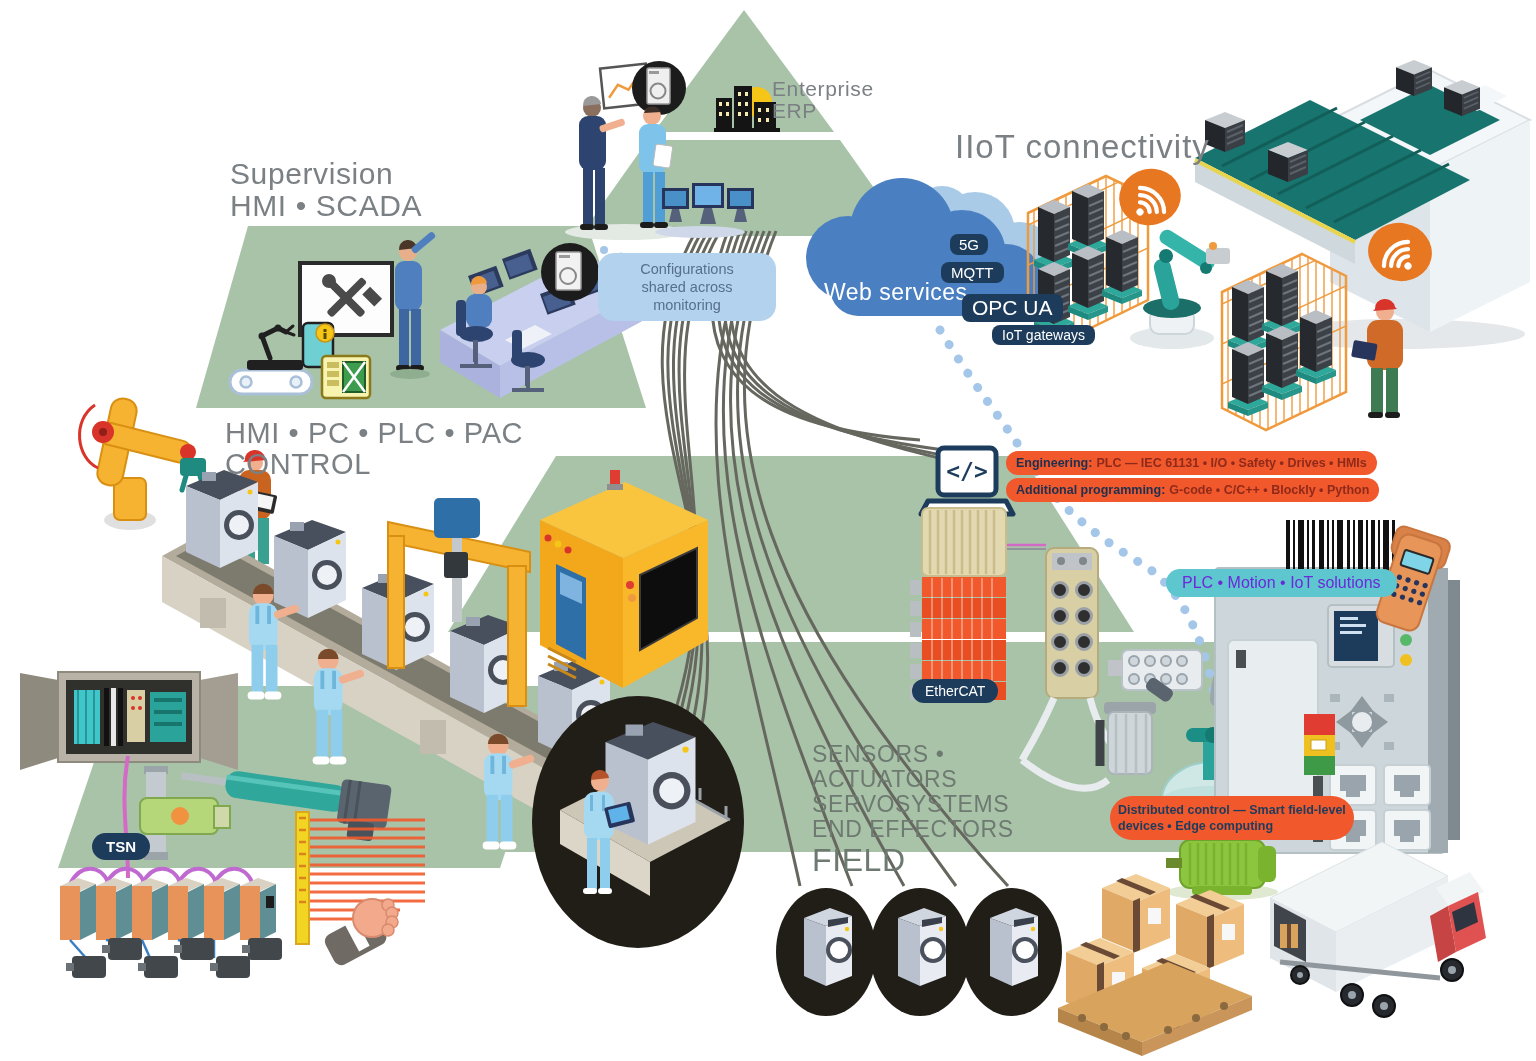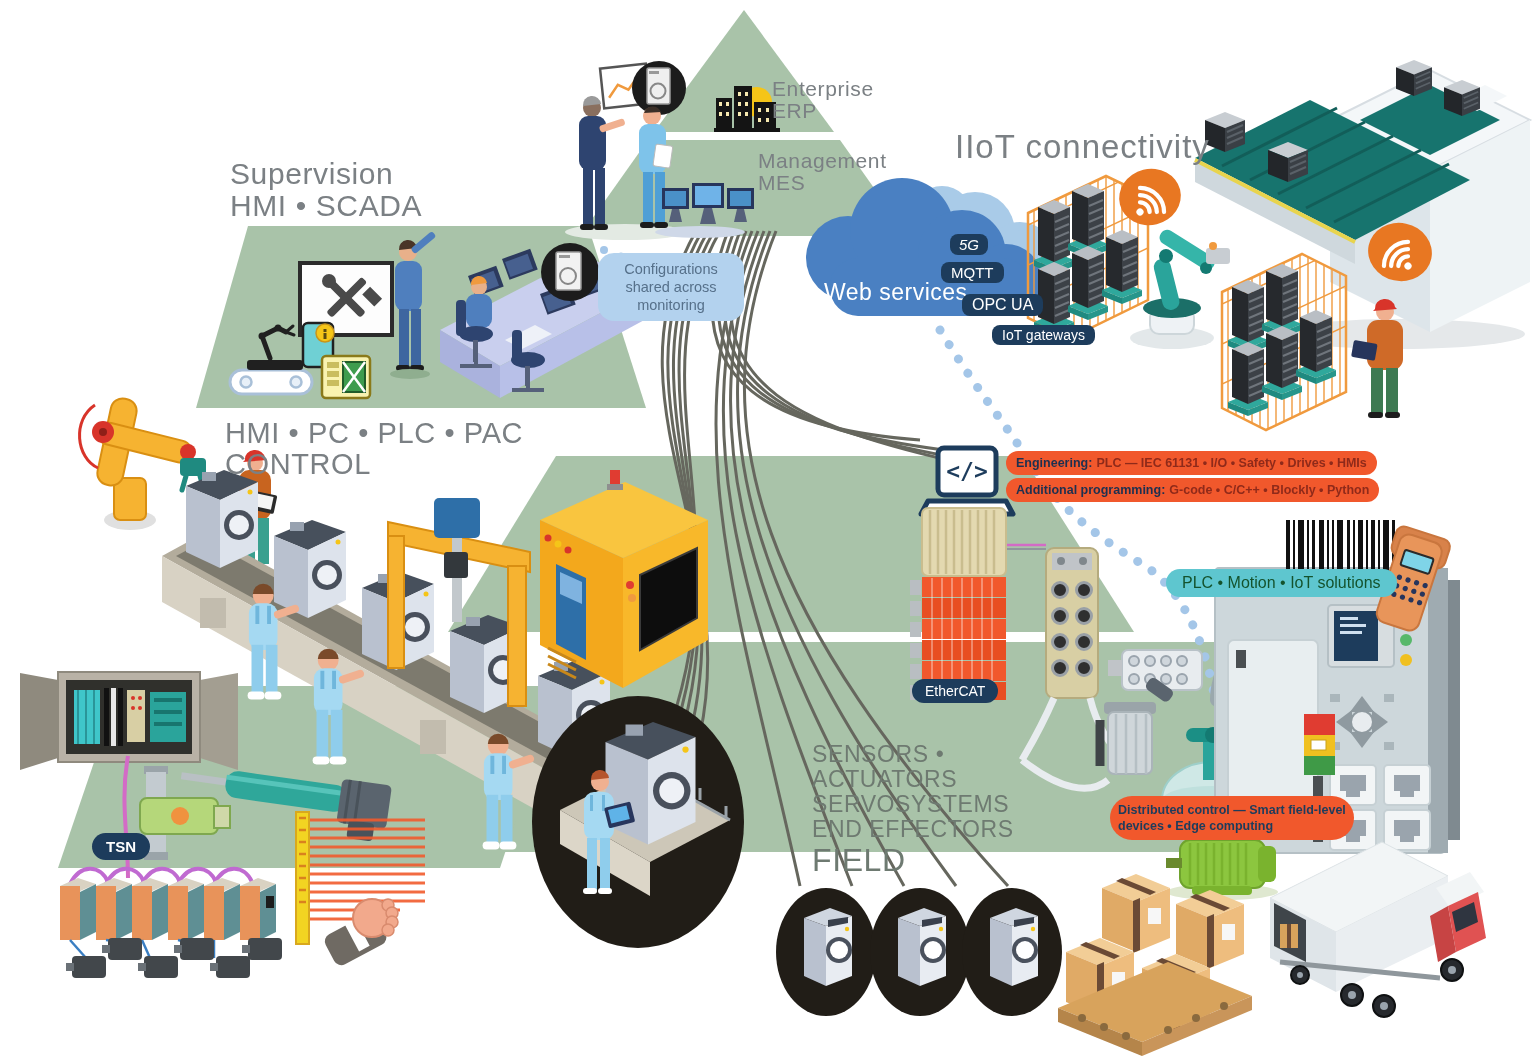--- a/index.html
+++ b/index.html
@@ -5,21 +5,21 @@
   * { margin:0; padding:0; box-sizing:border-box; }
   html,body { background:#fff; }
   body { font-family:"Liberation Sans", sans-serif; }
   #canvas { position:relative; width:1536px; height:1061px; background:#fff; overflow:hidden; }
   #scene { position:absolute; left:0; top:0; z-index:1; }
   .lbl { position:absolute; z-index:3; color:#7b8084; text-align:left; line-height:1.06; letter-spacing:.6px; }
   .lbl .big { display:block; }
   .field-lbl { color:#6e7a71; }
   .pill-navy { position:absolute; z-index:3; background:#1d3c5c; color:#fff; border-radius:8px; text-align:center; white-space:nowrap; }
   .bubble-blue { position:absolute; z-index:3; background:#b3d2ee; color:#56708a; border-radius:16px; text-align:center; }
-  .bubble-teal { position:absolute; z-index:3; background:#5ec6cf; color:#14532d; border-radius:16px; text-align:center; white-space:nowrap; }
+  .bubble-teal { position:absolute; z-index:3; background:#5ec6cf; color:#6d28d9; border-radius:16px; text-align:center; white-space:nowrap; }
   .banner { position:absolute; z-index:3; background:#f1582c; border-radius:12px; white-space:nowrap; padding:0 10px; height:24px; line-height:24px; font-size:12.5px; }
   .banner .b-label { color:#1d3050; font-weight:bold; margin-right:4px; }
   .banner .b-text { color:#8f2a1a; font-weight:bold; }
   .pill-orange { position:absolute; z-index:3; background:#f1582c; color:#1d3c5c; border-radius:22px; font-weight:bold; font-size:12.5px; line-height:16px; padding:6px 8px; }
   .code-glyph { position:absolute; z-index:3; color:#1d3c5c; font-weight:bold; font-size:23px; text-align:center; font-family:"DejaVu Sans Mono", monospace; }
   .ws-lbl { position:absolute; z-index:3; color:#fff; font-size:23px; letter-spacing:.5px; white-space:nowrap; }
 </style>
 </head>
 <body>
 
@@ -855,50 +855,46 @@
 <div class="lbl" style="left:230px; top:158px; width:330px; font-size:30px;">
   <span class="big">Supervision</span>
   <span class="big">HMI • SCADA</span>
 </div>
 
 <div class="lbl" style="left:772px; top:78px; width:145px; font-size:21px;">
   <span class="big">Enterprise</span>
   <span class="big">ERP</span>
 </div>
 
-<div class="lbl" style="left:758px; top:150px; width:158px; font-size:21px;">
-  <span class="big">Management</span>
-  <span class="big">MES</span>
-</div>
 
 <div class="lbl" style="left:225px; top:418px; width:370px; font-size:29px;">
   <span class="big">HMI • PC • PLC • PAC</span>
   <span class="big">CONTROL</span>
 </div>
 
 <div class="lbl" style="left:955px; top:130px; width:340px; font-size:33px; letter-spacing:1px;">
   <span>IIoT connectivity</span>
 </div>
 
 <div class="lbl field-lbl" style="left:812px; top:742px; width:280px; font-size:23px; line-height:25px;">
   <span class="big">SENSORS • ACTUATORS</span>
   <span class="big">SERVOSYSTEMS</span>
   <span class="big">END EFFECTORS</span>
   <span class="big" style="font-size:32px; line-height:36px;">FIELD</span>
 </div>
 
 
 <div class="ws-lbl" style="left:824px; top:279px;">Web services</div>
 
-<div class="pill-navy" style="left:950px; top:234px; font-size:15px; padding:2px 9px;font-style:italic;">5G</div>
+<div class="pill-navy" style="left:950px; top:234px; font-size:15px; padding:2px 9px;">5G</div>
 <div class="pill-navy" style="left:941px; top:262px; font-size:15px; padding:2px 10px;">MQTT</div>
-<div class="pill-navy" style="left:962px; top:294px; font-size:16px; padding:2px 10px;">OPC UA</div>
+<div class="pill-navy" style="left:962px; top:294px; font-size:21px; padding:2px 10px;">OPC UA</div>
 <div class="pill-navy" style="left:992px; top:325px; font-size:14px; padding:2px 10px;">IoT gateways</div>
 
-<div class="bubble-blue" style="left:598px; top:253px; width:146px; padding:7px 12px; font-size:14.5px; line-height:18px;">
+<div class="bubble-blue" style="left:598px; top:253px; width:178px; padding:7px 12px; font-size:14.5px; line-height:18px;">
   <div>Configurations</div>
   <div>shared across monitoring</div>
 </div>
 
 <div class="banner" style="left:1006px; top:451px;">
   <span class="b-label">Engineering:</span><span class="b-text">PLC — IEC 61131 • I/O • Safety • Drives • HMIs</span>
 </div>
 <div class="banner" style="left:1006px; top:478px;">
   <span class="b-label">Additional programming:</span><span class="b-text">G-code • C/C++ • Blockly • Python</span>
 </div>

